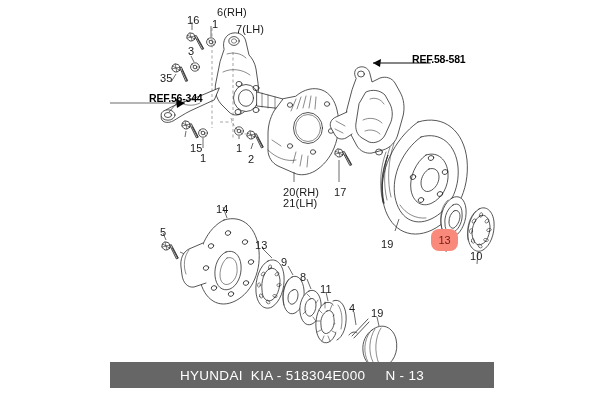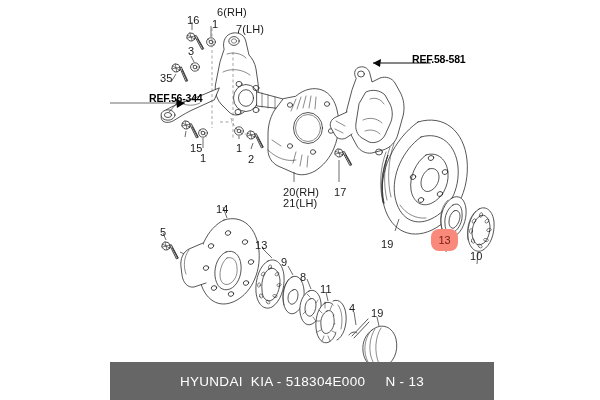--- a/index.html
+++ b/index.html
@@ -55,21 +55,21 @@
     justify-content: center;
     font-family: "Liberation Sans", sans-serif;
     font-size: 11px;
     color: #7a1b10;
   }
   #footer-bar {
     position: absolute;
     left: 110px;
     top: 362px;
     width: 384px;
-    height: 38px;
+    height: 26px;
     background: #666666;
     display: flex;
     align-items: center;
     justify-content: center;
     gap: 0px;
   }
   #footer-text {
     color: #ffffff;
     font-family: "Liberation Sans", sans-serif;
     font-size: 13.5px;

